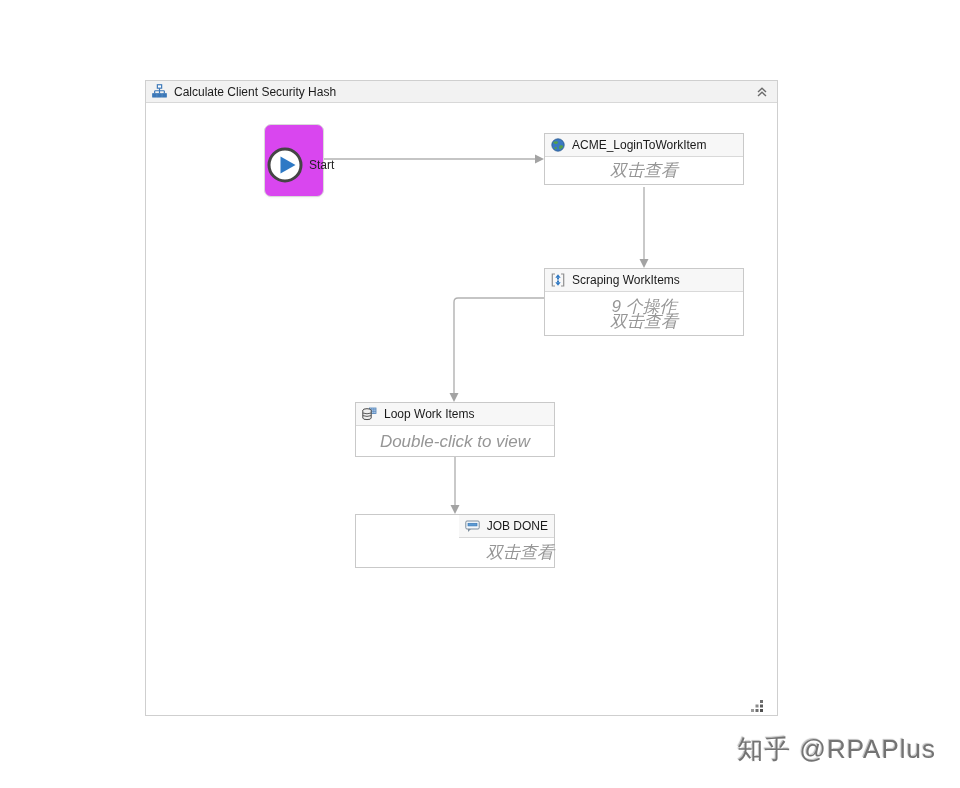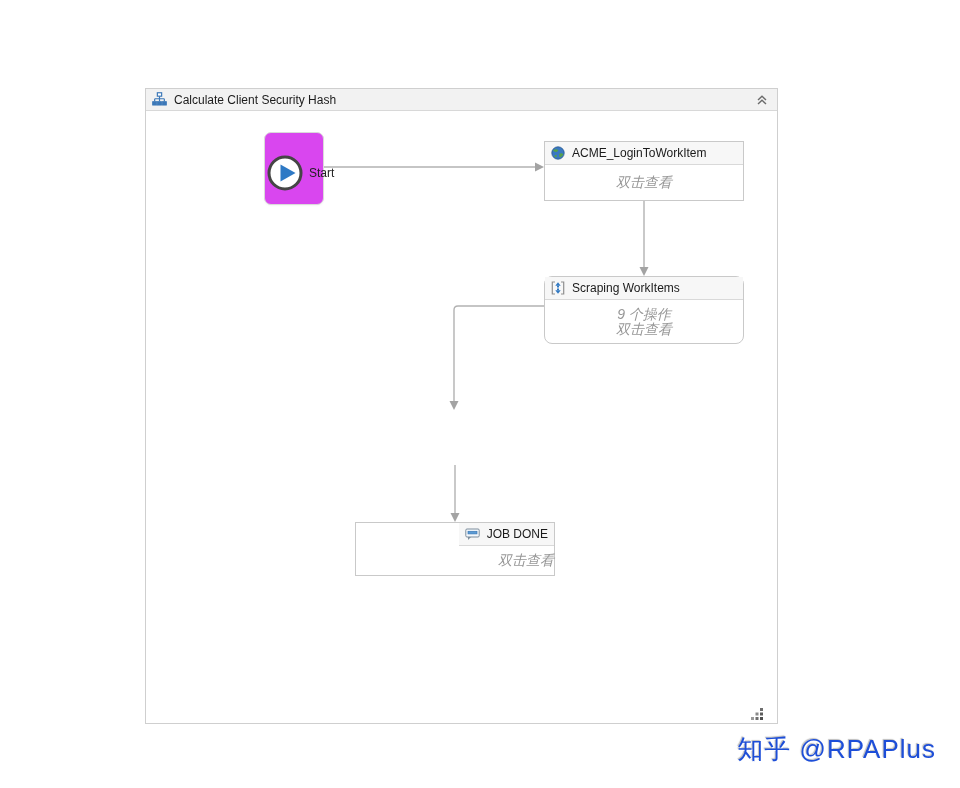--- a/index.html
+++ b/index.html
@@ -1,60 +1,60 @@
 <!DOCTYPE html>
 <html><head>
 <meta charset="utf-8">
 <style>
   * { margin:0; padding:0; box-sizing:border-box; }
   html,body { width:960px; height:788px; background:#ffffff; overflow:hidden;
               font-family:"Liberation Sans","DejaVu Sans",sans-serif; }
   .stage { position:relative; width:960px; height:788px; background:#ffffff; }
 
   
-  .panel { position:absolute; left:145px; top:88px; width:633px; height:636px;
+  .panel { position:absolute; left:145px; top:80px; width:633px; height:636px;
            background:#ffffff; border:1px solid #cfcfcf; }
   .panel-header { height:22px; background:#f2f2f2; border-bottom:1px solid #d8d8d8;
                   display:flex; align-items:center; padding:0 6px; }
   .panel-title { font-size:12px; color:#1b1b1b; margin-left:7px; white-space:nowrap; }
   .header-spacer { flex:1; }
   .collapse-btn { width:18px; height:18px; display:flex; align-items:center;
                   justify-content:center; cursor:pointer; }
   .panel-body { position:relative; width:631px; height:612px; }
   .wires { position:absolute; left:0; top:0; pointer-events:none; }
 
   
   .flow-node { position:absolute; background:#ffffff; border:1px solid #c9c9c9;
                display:flex; flex-direction:column; cursor:pointer; }
   .node-header { height:23px; flex:0 0 23px; display:flex; align-items:center; gap:7px;
                  padding:0 6px; background:#f7f7f7; border-bottom:1px solid #d9d9d9; }
   .node-title { font-size:12px; color:#1a1a1a; white-space:nowrap; }
   .node-body { flex:1; display:flex; flex-direction:column; align-items:center;
                justify-content:center; font-style:italic; color:#969696;
-               font-size:14px; line-height:15px; }
+               font-size:17px; line-height:15px; }
   .icon { display:inline-flex; align-items:center; justify-content:center; }
 
   .start-node { position:absolute; left:118px; top:21px; width:60px; height:73px;
                 background:#d946ef; border:1px solid #dadada; border-radius:7px;
                 display:flex; align-items:center;
                 justify-content:flex-start; padding-top:8px; gap:4px; cursor:pointer;
                 box-shadow:0 1px 2px rgba(0,0,0,0.04); }
   .start-label { font-size:12px; color:#222222; }
 
-  .node-acme     { left:398px; top:30px;  width:200px; height:60px; }
-  .node-scraping { left:398px; top:165px; width:200px; height:68px;border-radius:8px; }
+  .node-acme     { left:398px; top:30px;  width:200px; height:52px; }
+  .node-scraping { left:398px; top:165px; width:200px; height:68px; }
   .node-loop     { left:209px; top:299px; width:200px; height:55px; }
   .node-jobdone  { left:209px; top:411px; width:200px; height:54px;align-items:flex-end; }
 
   .resize-grip { position:absolute; right:13px; bottom:5px; width:14px; height:12px;
                  cursor:nwse-resize; }
 
   
   .watermark { position:absolute; right:24px; top:732px; font-size:26px;
-               color:#1d4ed8; letter-spacing:1px;
+               color:#737373; letter-spacing:1px;
                text-shadow:1px 1px 0 #ffffff, -1px -1px 1px #bdbdbd; }
 </style>
 </head>
 <body>
 
 <div class="stage">
 
   <section class="panel">
 
     <header class="panel-header">
@@ -134,20 +134,37 @@
             </svg>
           </span>
           <span class="node-title">Scraping WorkItems</span>
         </div>
         <div class="node-body">
           <span>9 个操作</span>
           <span>双击查看</span>
         </div>
       </div>
 
+      <div class="flow-node node-loop">
+        <div class="node-header">
+          <span class="icon">
+            <svg width="15" height="14" viewBox="0 0 15 14">
+              <rect x="7.5" y="1" width="6.5" height="5.5" fill="#bcd4ec" stroke="#4d80b8" stroke-width="0.8"></rect>
+              <path d="M7.5 2.8 H14 M7.5 4.6 H14 M9.7 1 V6.5 M11.8 1 V6.5" stroke="#4d80b8" stroke-width="0.6"></path>
+              <ellipse cx="5" cy="3.4" rx="4.2" ry="1.7" fill="#efefef" stroke="#4a4a4a" stroke-width="1"></ellipse>
+              <path d="M0.8 3.4 V11 Q0.8 12.6 5 12.6 Q9.2 12.6 9.2 11 V3.4" fill="#efefef" stroke="#4a4a4a" stroke-width="1"></path>
+              <path d="M0.8 6 Q5 7.6 9.2 6 M0.8 8.6 Q5 10.2 9.2 8.6" stroke="#4a4a4a" stroke-width="0.9" fill="none"></path>
+            </svg>
+          </span>
+          <span class="node-title">Loop Work Items</span>
+        </div>
+        <div class="node-body">
+          <span>Double-click to view</span>
+        </div>
+      </div>
 
       <div class="flow-node node-jobdone">
         <div class="node-header">
           <span class="icon">
             <svg width="15" height="14" viewBox="0 0 15 14">
               <rect x="0.8" y="2" width="13.4" height="8" rx="1.2" fill="#f4f8fc" stroke="#7d8d9c" stroke-width="1"></rect>
               <rect x="3" y="4.3" width="9" height="2.6" fill="#5b9bd5" stroke="#3a78b5" stroke-width="0.7"></rect>
               <polygon points="3,10 3,13 6,10" fill="#7d8d9c"></polygon>
             </svg>
           </span>

